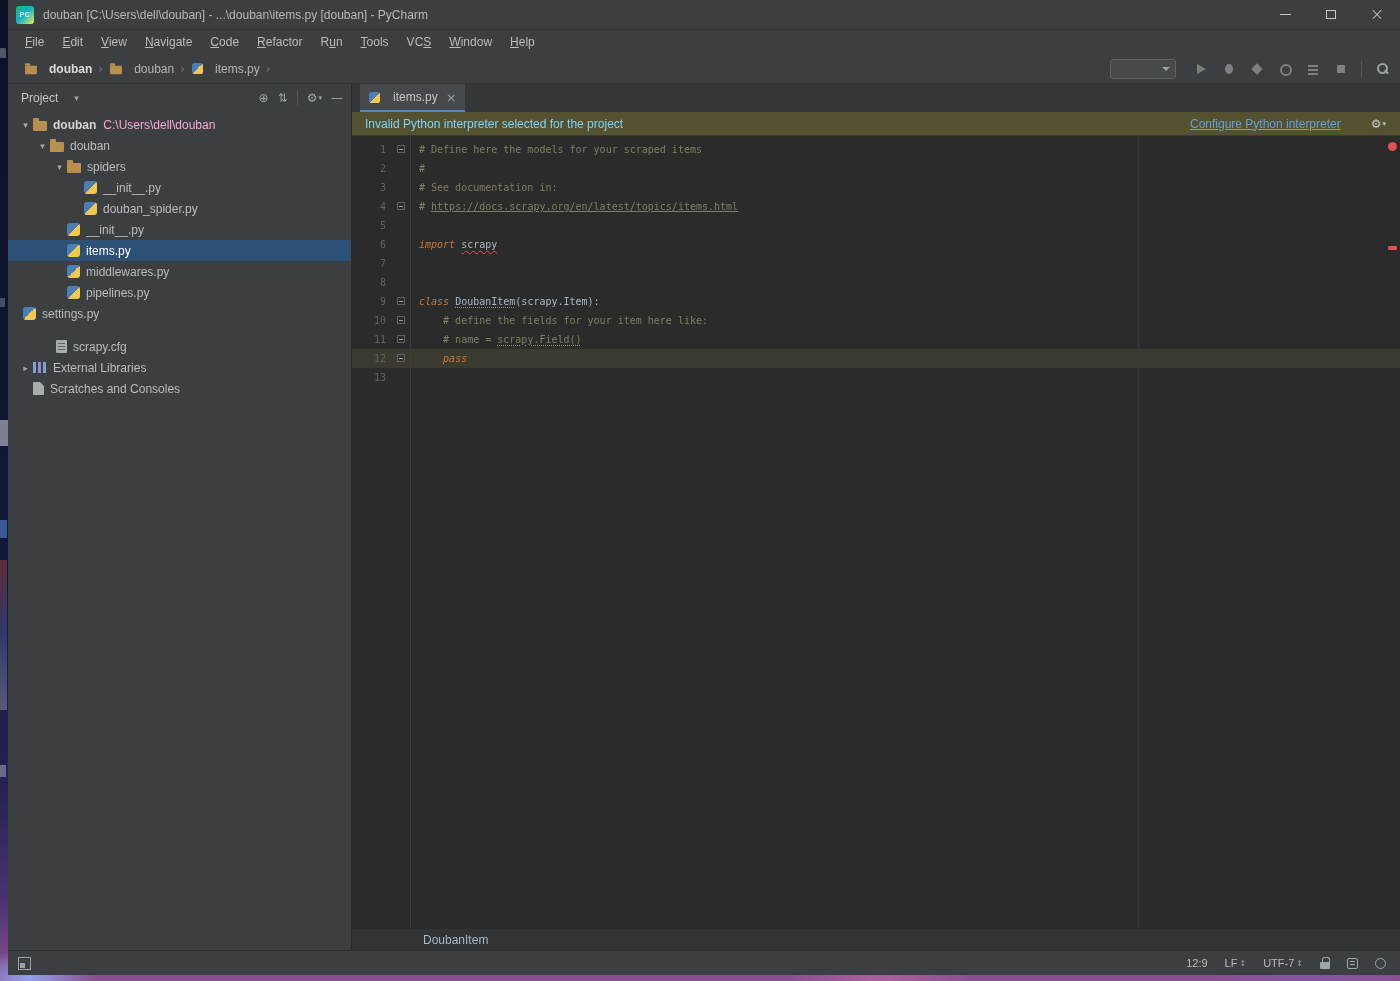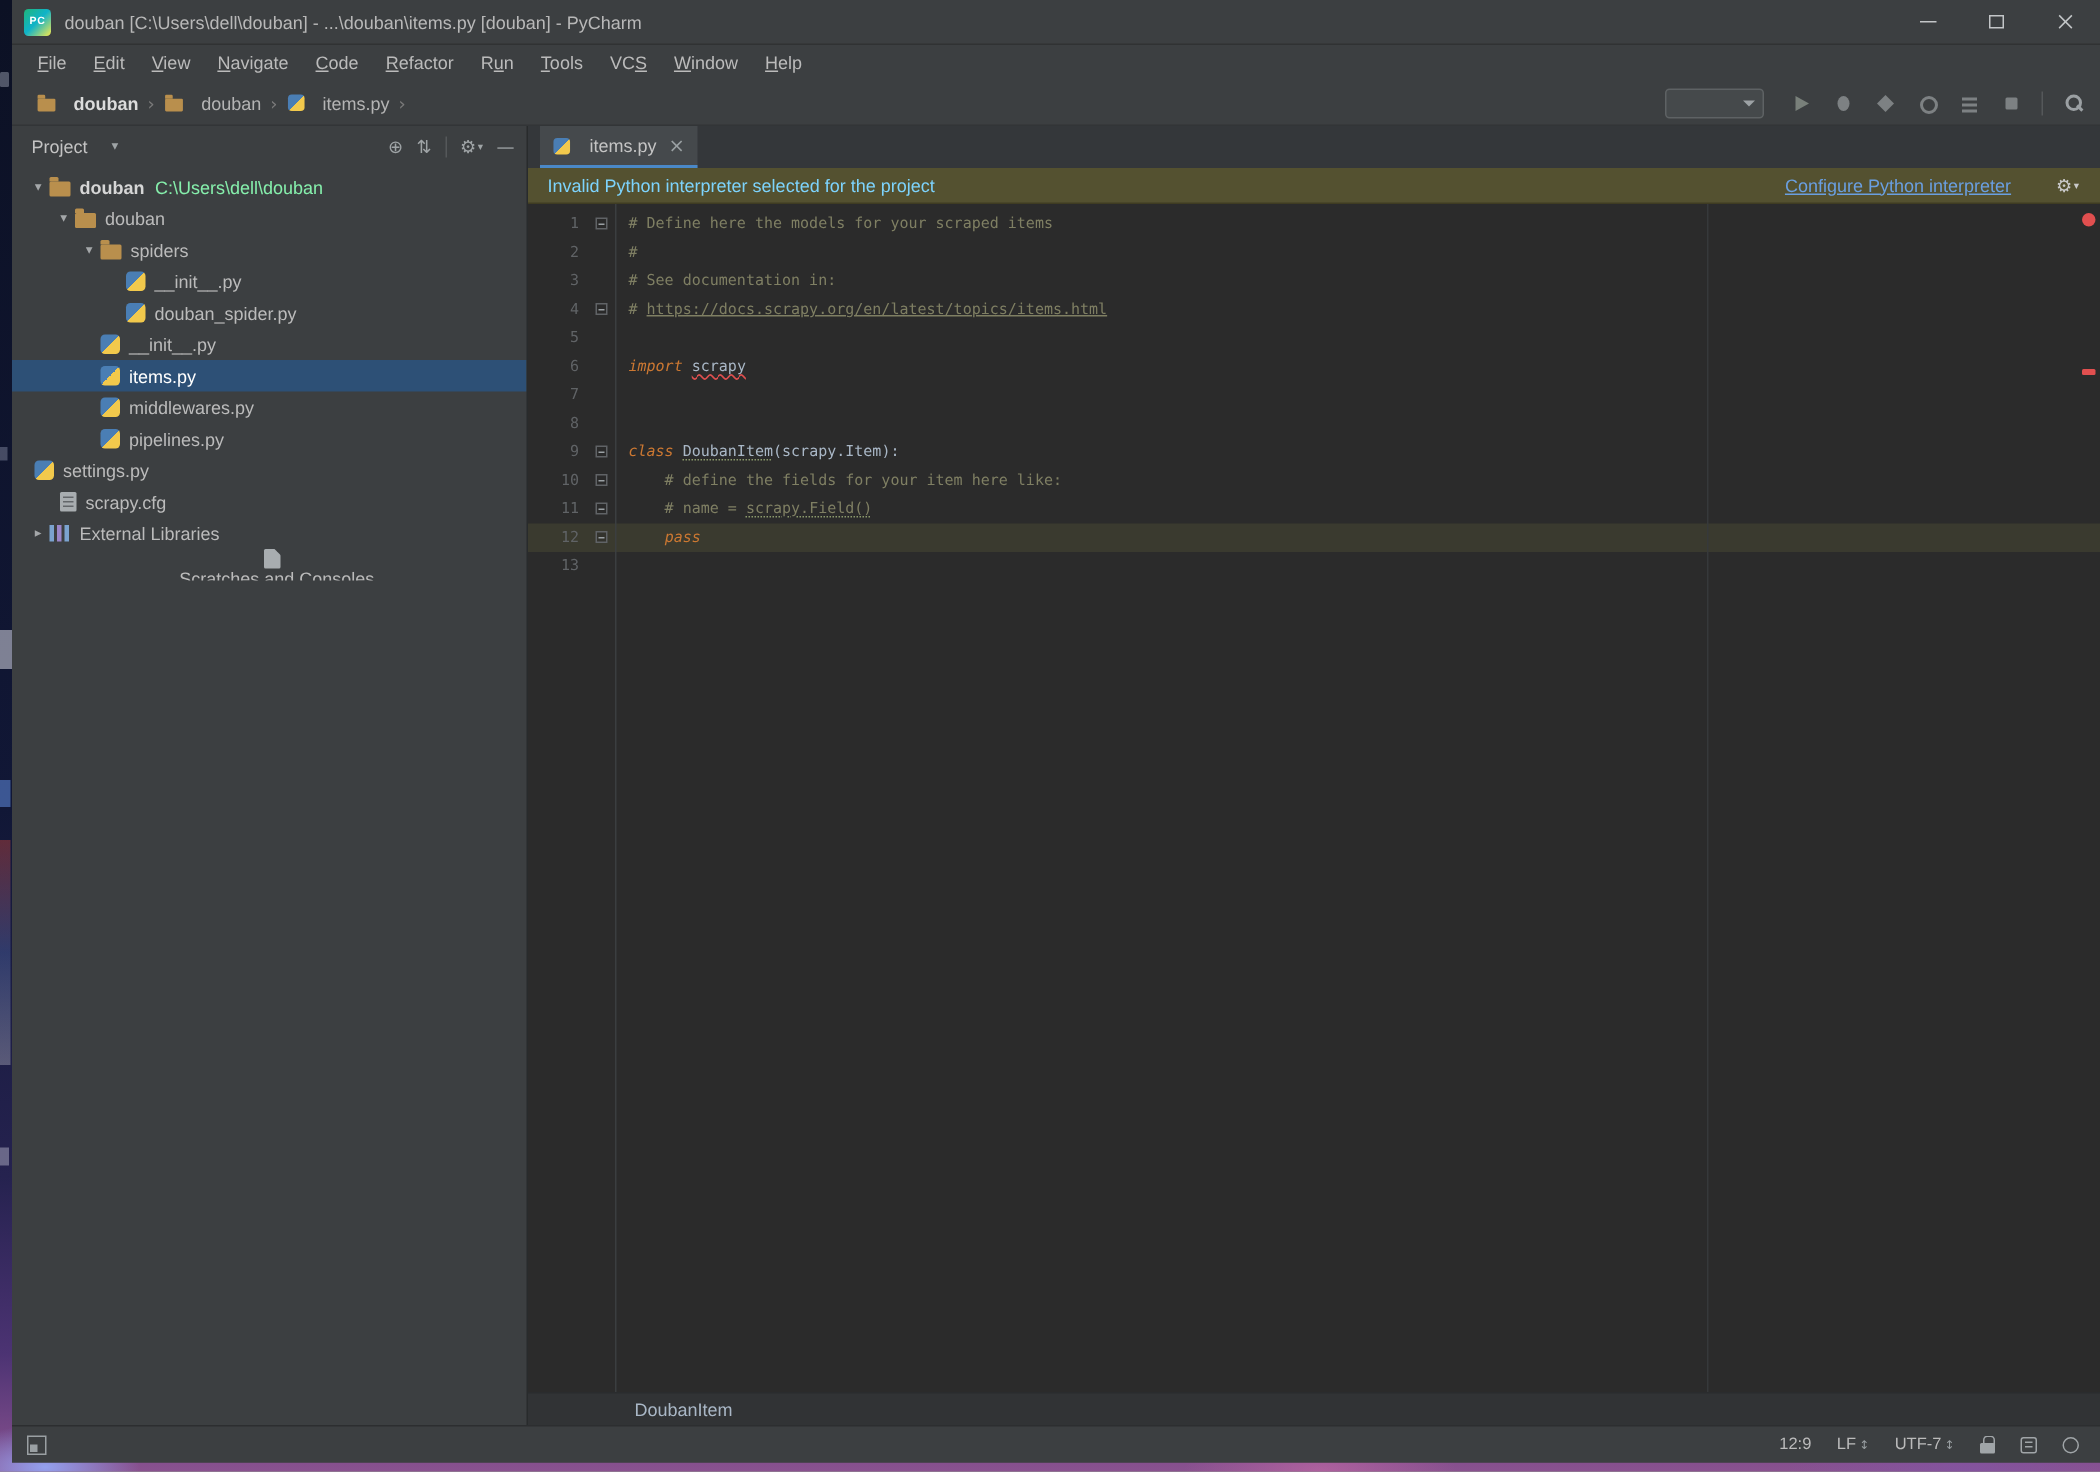--- a/index.html
+++ b/index.html
@@ -72,21 +72,21 @@
   .phi{color:#9fa4a6;font-size:12px;font-family:"DejaVu Sans",sans-serif;line-height:1}
   .tiny-caret{font-size:7px;vertical-align:2px;margin-left:1px}
   .phsep{width:1px;height:14px;background:#55585a}
   .tree{flex:1;overflow:hidden;padding-top:3px}
   .tree-row{height:21px;display:flex;align-items:center;white-space:nowrap;overflow:hidden}
   .tree-row.selected{background:var(--selection-blue,#2d5076)}
   .tree-row.selected .tlabel{color:#ffffff}
   .tree-arrow{width:15px;flex:none;color:#a4a7a9;font-size:9px;text-align:center;font-family:"DejaVu Sans",sans-serif}
   .tlabel{color:#bbbbbb}
   .tlabel.bold{color:#d6d6d6;font-weight:bold}
-  .tdetail{color:#86efac;margin-left:7px}
+  .tdetail{color:#f9a8d4;margin-left:7px}
 
   
   .ticon{display:inline-block;flex:none;margin-right:6px;position:relative}
   .ic-folder{width:14px;height:10px;background:#b98f4d;border-radius:1px;margin-top:2px}
   .ic-folder::before{content:"";position:absolute;top:-3px;left:0;width:6px;height:3px;background:#b98f4d;border-radius:1px 1px 0 0}
   .ic-python{width:13px;height:13px;border-radius:3px;background:linear-gradient(135deg,#4a7eb4 0 50%,#f2c94c 50% 100%)}
   .ic-config{width:11px;height:13px;background:#a8adb0;border-radius:1px}
   .ic-config::before{content:"";position:absolute;left:2px;right:2px;top:3px;height:1px;background:#63676a;box-shadow:0 3px 0 #63676a,0 6px 0 #63676a}
   .ic-libraries{width:14px;height:13px}
   .ic-libraries::before{content:"";position:absolute;left:0;top:1px;width:3px;height:11px;background:#7ba3cf;box-shadow:5px 0 0 #9b86c9,10px 0 0 #7ba3cf}
@@ -283,31 +283,31 @@
           <div class="tree-row" style="padding-left: 44px;">
             <span class="tree-arrow"></span>
             <span class="ticon ic-python"></span>
             <span class="tlabel">pipelines.py</span>
           </div>
           <div class="tree-row" style="">
             <span class="tree-arrow"></span>
             <span class="ticon ic-python"></span>
             <span class="tlabel">settings.py</span>
           </div>
-          <div class="tree-row" style="padding-left: 17px;">
+          <div class="tree-row" style="padding-left: 33px; margin-top: 12px;">
             <span class="tree-arrow"></span>
             <span class="ticon ic-config"></span>
             <span class="tlabel">scrapy.cfg</span>
           </div>
           <div class="tree-row" style="padding-left: 10px;">
             <span class="tree-arrow">▸</span>
             <span class="ticon ic-libraries"></span>
             <span class="tlabel">External Libraries</span>
           </div>
-          <div class="tree-row" style="padding-left: 10px; flex-direction: column;">
+          <div class="tree-row" style="padding-left: 10px;">
             <span class="tree-arrow"></span>
             <span class="ticon ic-scratches"></span>
             <span class="tlabel">Scratches and Consoles</span>
           </div>
         </div>
     </div>
 
     <div class="editor">
       <div class="tabbar">
         <div class="tab">

